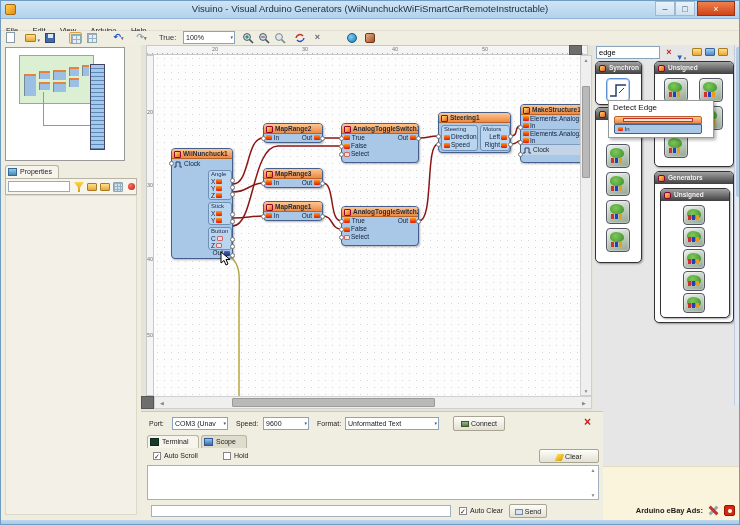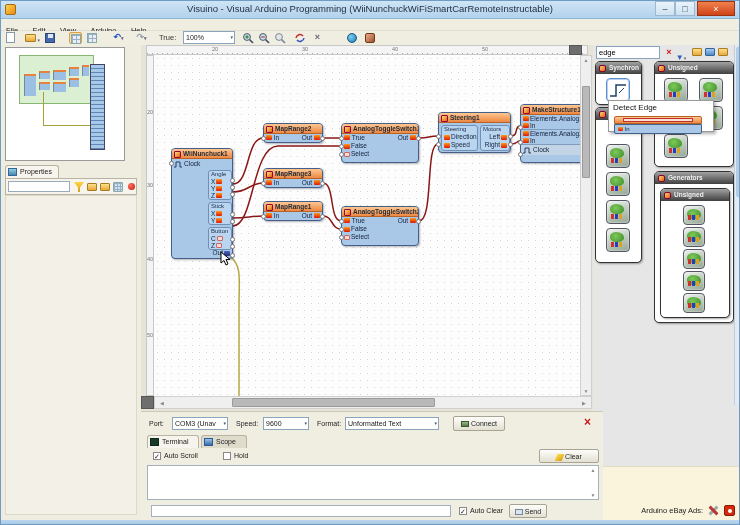--- a/index.html
+++ b/index.html
@@ -112,36 +112,36 @@
   .tab{position:absolute;top:23px;height:13px;border:1px solid #b8b4a4;border-bottom:none;border-radius:3px 3px 0 0;
        font-size:7px;line-height:12px;padding-left:14px;}
   .tab.on{background:#f6f4ec;}
   .tab.off{background:#e0dccc;}
   .tab .tic{position:absolute;left:2px;top:2px;width:9px;height:8px;}
   .chk{position:absolute;width:8px;height:8px;background:#fff;border:1px solid #888;font-size:7px;line-height:8px;text-align:center;color:#222;}
   .outbox{position:absolute;left:6px;top:53px;width:452px;height:35px;background:#fff;border:1px solid #a4b0bc;}
   .sendrow-input{position:absolute;left:10px;top:93px;width:300px;height:12px;background:#fff;border:1px solid #a4b0bc;}
   
   .ads{position:absolute;left:602px;top:465px;width:138px;height:54px;background:#fbf4dd;border-top:1px solid #e4dcc0;}
-  .ads-label{position:absolute;right:38px;bottom:5px;font-size:7.5px;font-weight:normal;color:#222;}
+  .ads-label{position:absolute;right:38px;bottom:5px;font-size:7.5px;font-weight:bold;color:#222;}
   .tools-ic{position:absolute;right:22px;bottom:4px;width:11px;height:11px;}
   .tools-ic i{position:absolute;left:4px;top:0;width:3px;height:11px;background:#9aa;transform:rotate(45deg);}
   .tools-ic i.b{transform:rotate(-45deg);background:#b33;}
   .stop-ic{position:absolute;right:6px;bottom:4px;width:11px;height:11px;background:#d42a10;border:1px solid #901800;border-radius:2px;}
   .stop-ic::after{content:"";position:absolute;left:3px;top:3px;width:4px;height:4px;background:#fff;border-radius:50%;}
   .frame-bottom{position:absolute;left:0;top:519px;width:100%;height:6px;background:linear-gradient(#bcd6ee,#a3c4e2);}
 </style>
 </head>
 <body>
 
 <div class="window">
 
   <div class="titlebar">
     <span class="app-icon"></span>
-    <div class="title-text">Visuino - Visual Arduino Programming (WiiNunchuckWiFiSmartCarRemoteInstructable)</div>
+    <div class="title-text">Visuino - Visual Arduino Generators (WiiNunchuckWiFiSmartCarRemoteInstructable)</div>
     <div class="winbtn" style="right:64px;width:20px;">–</div>
     <div class="winbtn" style="right:44px;width:20px;">□</div>
     <div class="winbtn close" style="right:4px;width:38px;">×</div>
   </div>
 
   <div class="menubar">
     <span class="menu-item">File</span>
     <span class="menu-item">Edit</span>
     <span class="menu-item">View</span>
     <span class="menu-item">Arduino</span>
@@ -520,21 +520,21 @@
       <div class="card" style="left:5px;top:16px;width:70px;height:130px;">
         <div class="cat-head"><span class="cat-ic"></span><span>Unsigned</span></div>
         <div class="tile" style="left:22px;top:16px;width:22px;height:20px;"></div>
         <div class="tile" style="left:22px;top:38px;width:22px;height:20px;"></div>
         <div class="tile" style="left:22px;top:60px;width:22px;height:20px;"></div>
         <div class="tile" style="left:22px;top:82px;width:22px;height:20px;"></div>
         <div class="tile" style="left:22px;top:104px;width:22px;height:20px;"></div>
       </div>
     </div>
 
-    <div class="popup" style="left:15px;top:55px;width:106px;height:32px;">
+    <div class="popup" style="left:15px;top:55px;width:106px;height:38px;">
       <div class="popup-title">Detect Edge</div>
       <div style="position:absolute;left:5px;top:15px;width:88px;height:8px;background:linear-gradient(#fdc791,#ee8842);border:1px solid #b86226;border-radius:2px 2px 0 0;">
         <span style="display:block;margin:1px 8px;height:4px;border:1px solid #c03030;background:#f8e0d0;"></span>
       </div>
       <div style="position:absolute;left:5px;top:23px;width:88px;height:10px;background:#a9c7e7;border:1px solid #44608a;border-radius:0 0 2px 2px;font-size:6px;line-height:9px;padding:0 3px;color:#11203a;">
         <span class="pg" style="width:5px;height:4px;"></span>
         <span>In</span>
       </div>
     </div>
 

